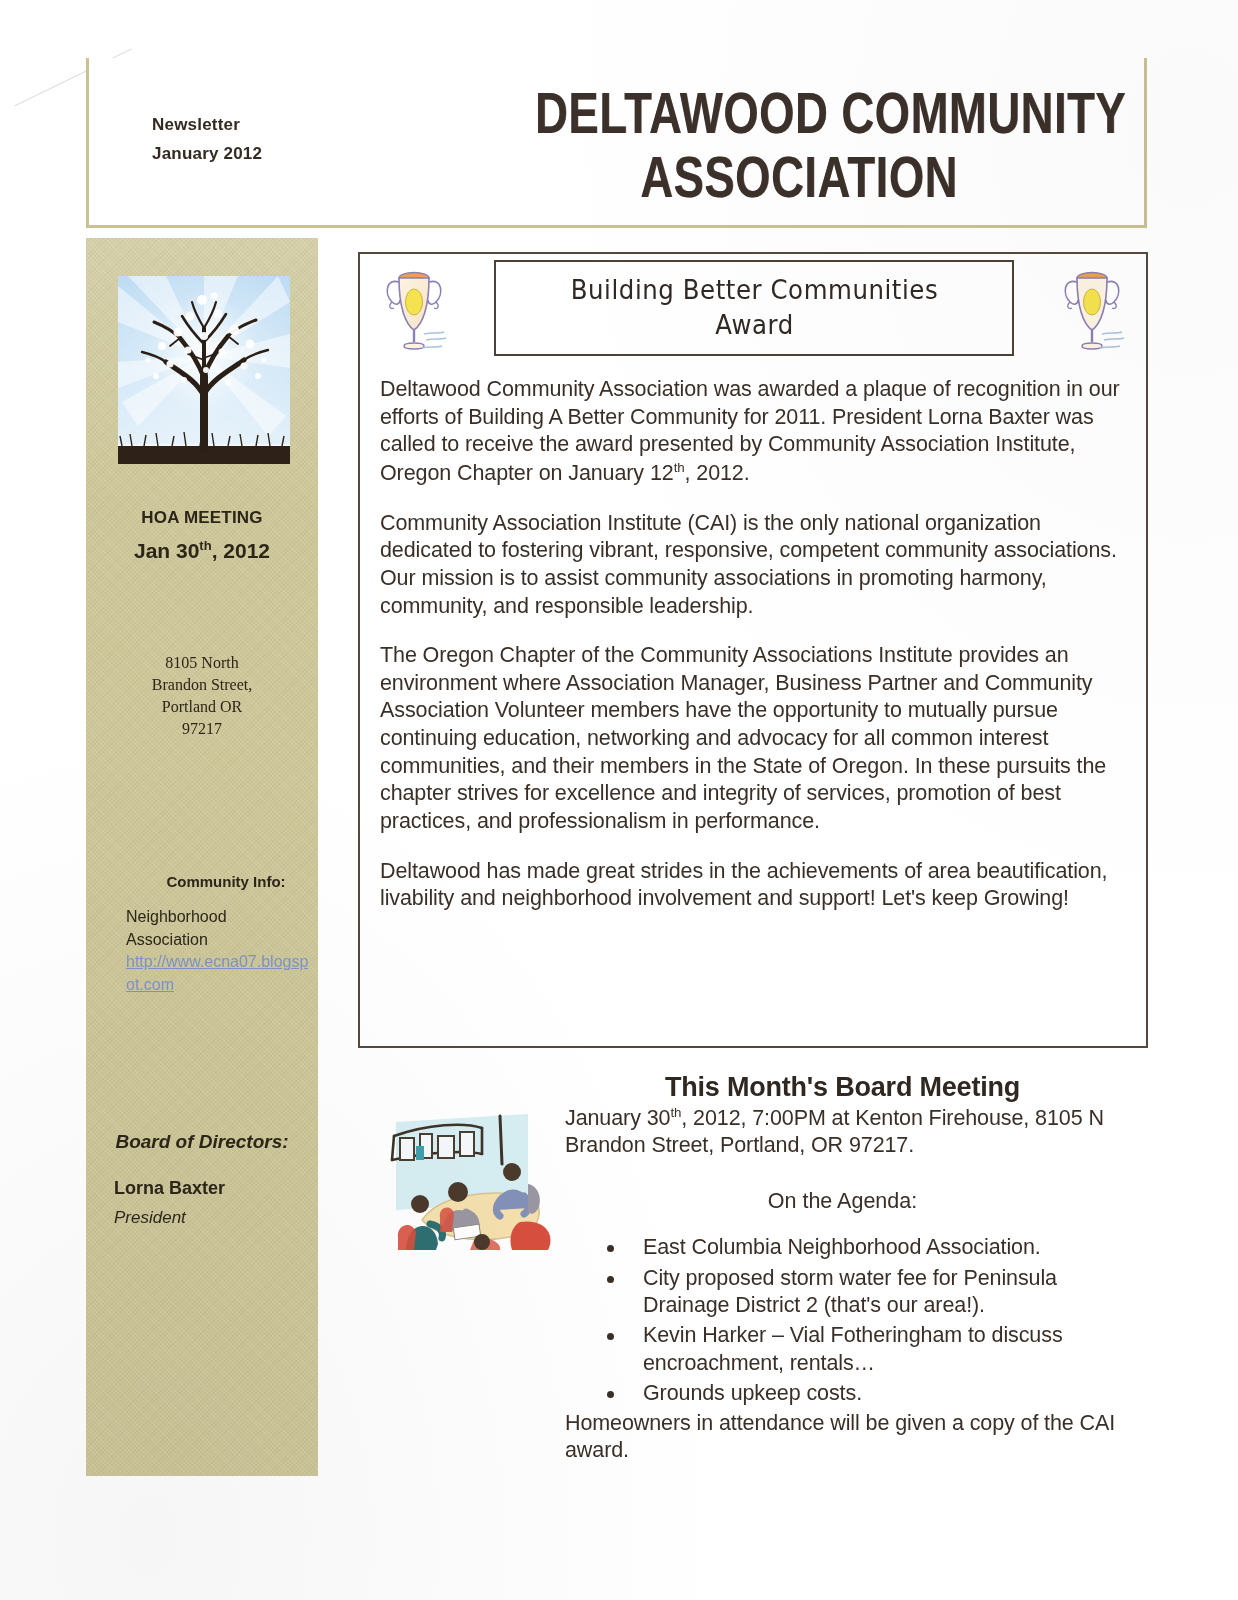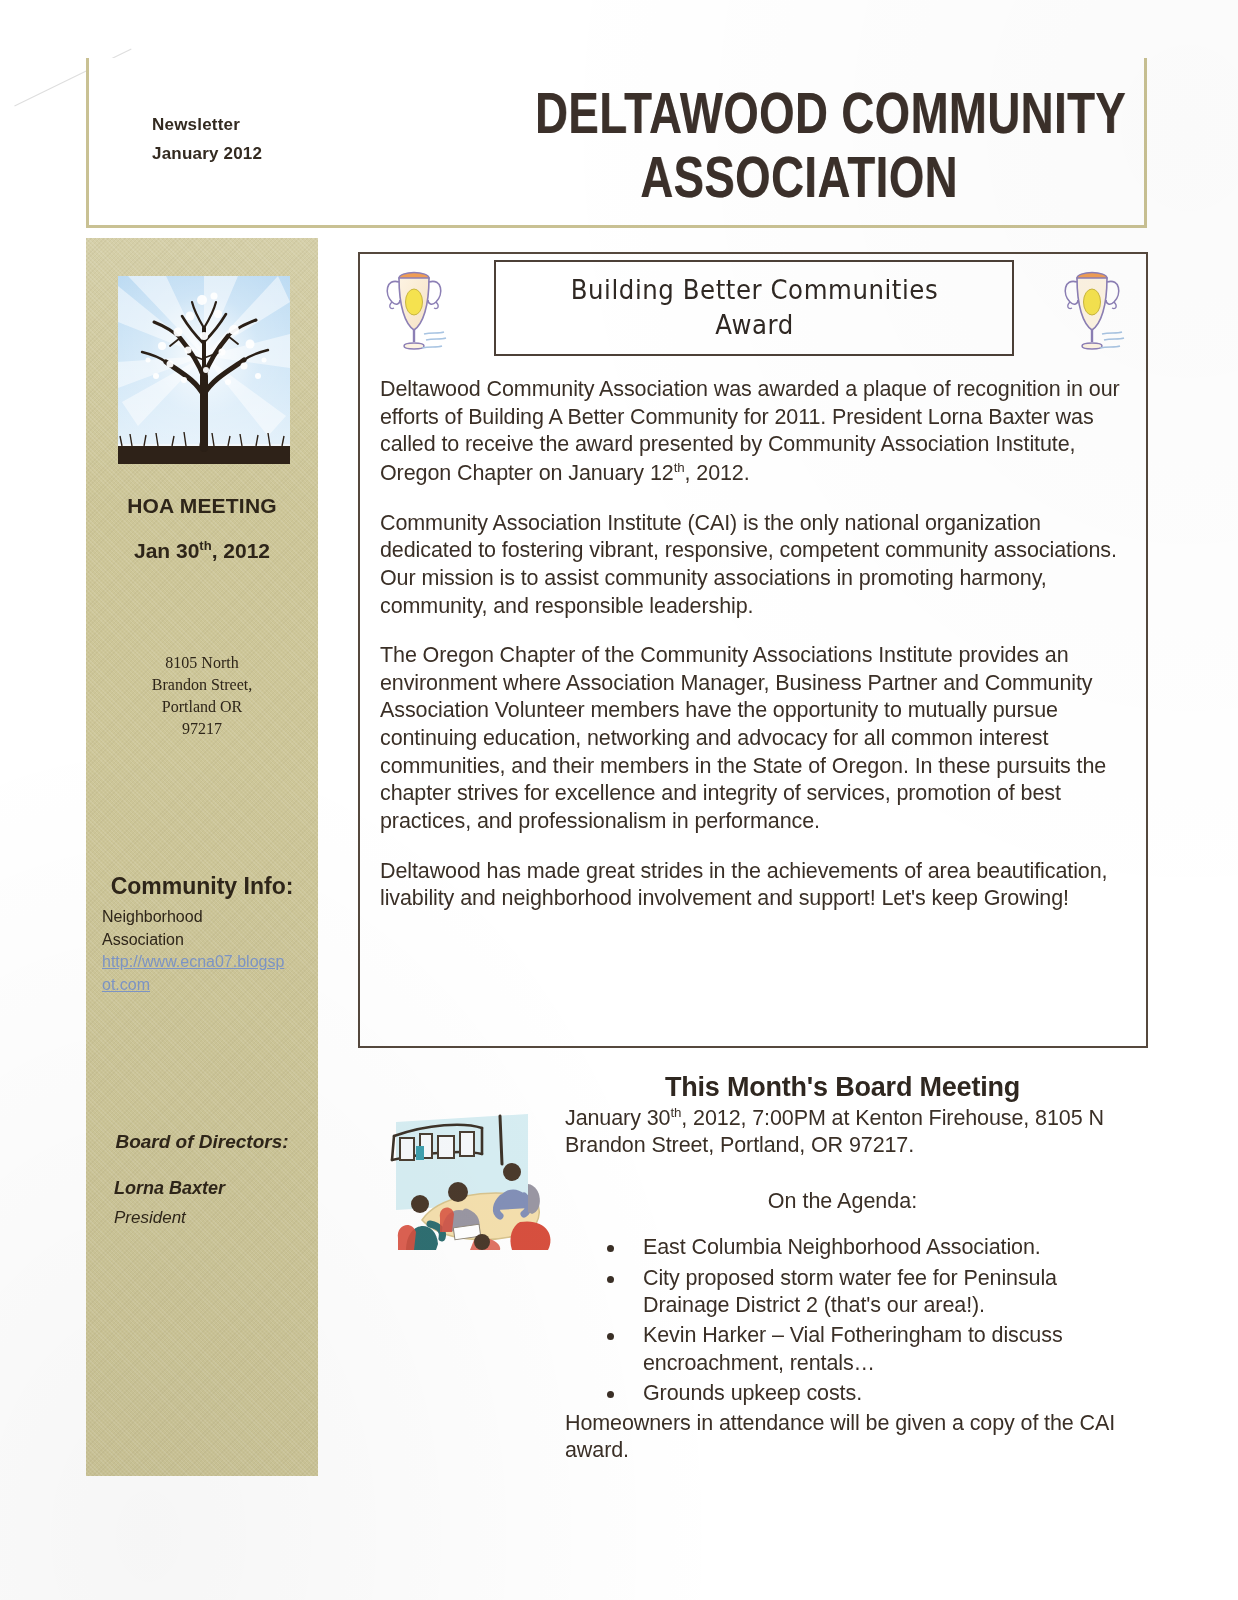--- a/index.html
+++ b/index.html
@@ -117,32 +117,32 @@
     font-weight: bold;
     color: #2e2519;
   }
   .sb-text {
     position: absolute;
     width: 100%;
     text-align: center;
     color: #2e2519;
   }
 
-  .hoa-title   { top: 256px; font-size: 21px; letter-spacing: 0.2px; }
+  .hoa-title   { top: 270px; font-size: 17px; letter-spacing: 0.2px; }
   .hoa-date    { top: 300px; font-size: 21px; }
   .hoa-time    { top: 348px; font-size: 19px; line-height: 1.36; }
   .hoa-addr    { top: 414px; font-size: 16px; line-height: 1.37; font-weight: normal; font-family: Liberation Serif, serif; }
 
-  .info-title  { top: 635px; font-size: 23px; }
+  .info-title  { top: 635px; font-size: 15px; padding-left: 24px; }
   .info-body   {
     top: 668px;
     font-size: 16px;
     line-height: 1.42;
     text-align: left;
-    padding-left: 16px;
+    padding-left: 40px;
     width: 186px;
     font-weight: normal;
   }
   .info-link {
     color: #7b93c4;
     text-decoration: underline;
     word-break: break-all;
     display: inline-block;
   }
 
@@ -156,21 +156,20 @@
     top: 940px;
     left: 28px;
     width: 200px;
     text-align: left;
   }
   .board-name {
     font-size: 18px;
     font-weight: bold;
     color: #2e2519;
     margin-bottom: 9px;
-    font-style: italic;
   }
   .board-role {
     font-size: 17px;
     font-style: italic;
     color: #2e2519;
     margin-bottom: 13px;
   }
 
   
   .award-panel {

